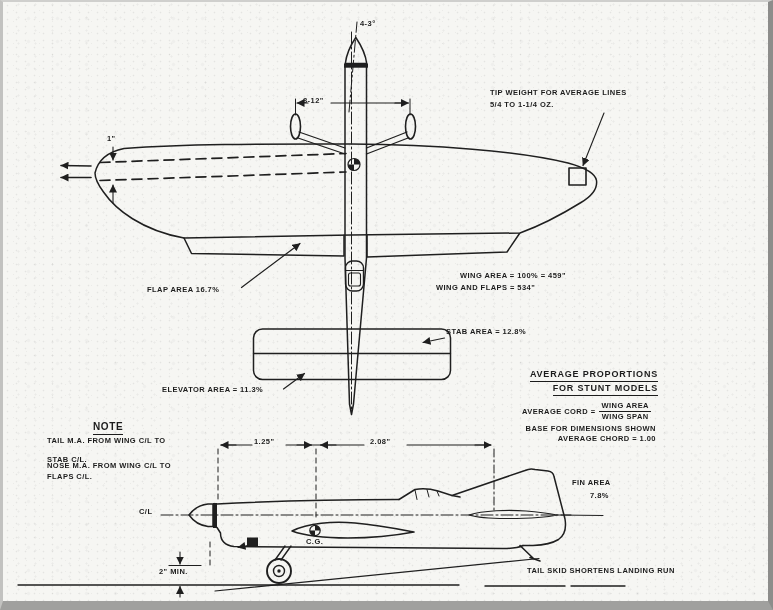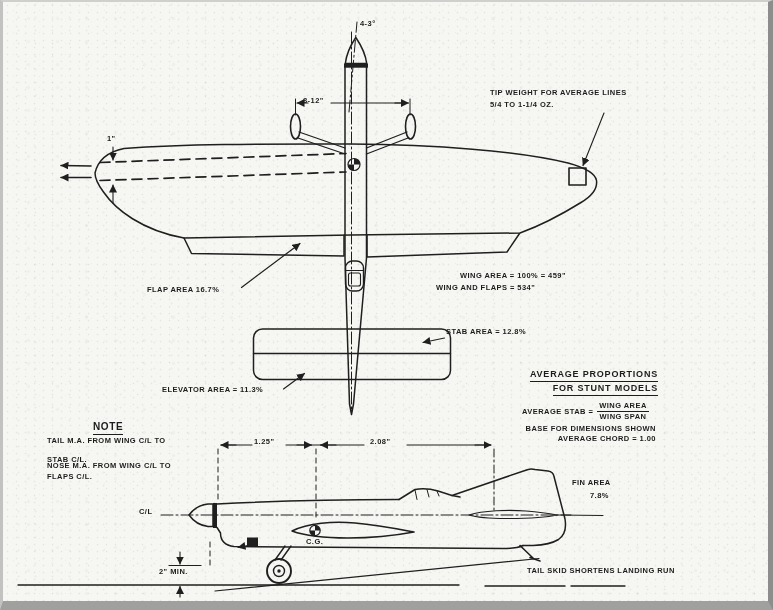--- a/index.html
+++ b/index.html
@@ -170,21 +170,21 @@
   <div class="lbl" style="left:443px;top:326px">STAB AREA = 12.8%</div>
   <div class="lbl" style="left:159px;top:384px">ELEVATOR AREA = 11.3%</div>
 
   <div class="lbl center" style="left:517px;top:368px;width:138px">
     <span class="u t9">AVERAGE PROPORTIONS</span>
   </div>
   <div class="lbl center" style="left:517px;top:382px;width:138px">
     <span class="u t9">FOR STUNT MODELS</span>
   </div>
   <div class="lbl" style="left:519px;top:400px;display:flex;align-items:center">
-    <span>AVERAGE STAB =</span>
+    <span>AVERAGE CORD =</span>
     <span class="frac">
       <span class="num">WING AREA</span>
       <span class="den">WING SPAN</span>
     </span>
   </div>
   <div class="lbl center" style="left:513px;top:423px;width:140px">BASE FOR DIMENSIONS SHOWN</div>
   <div class="lbl center" style="left:513px;top:433px;width:140px">AVERAGE CHORD = 1.00</div>
 
   <div class="lbl" style="left:90px;top:419px">
     <span class="u t8">NOTE</span>

